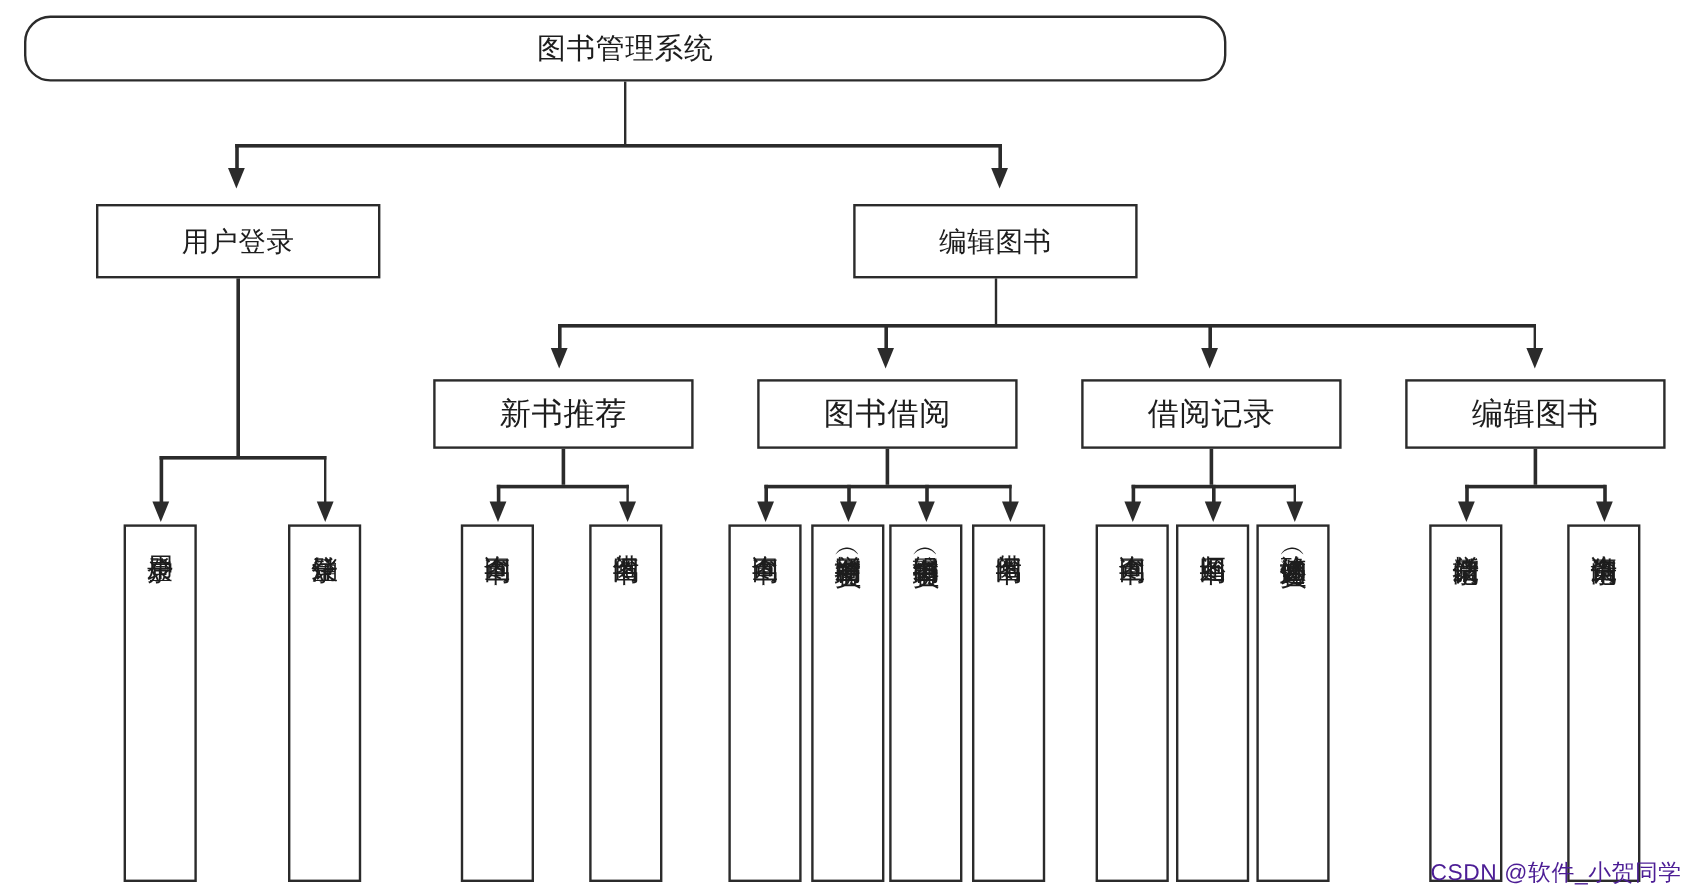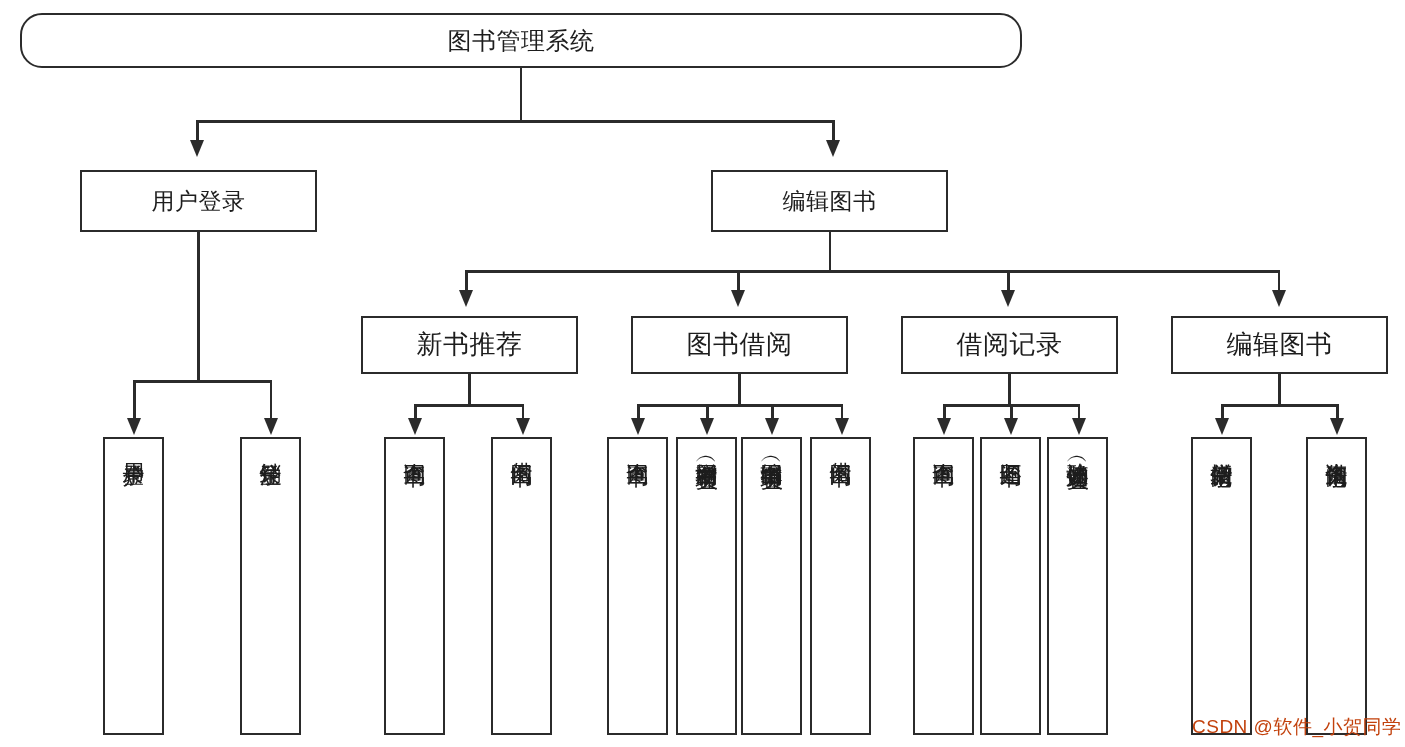--- a/index.html
+++ b/index.html
@@ -77,21 +77,21 @@
     height: 0;
     border-left: 7px solid transparent;
     border-right: 7px solid transparent;
     border-top: 17px solid #2b2b2b;
   }
 
   
   #watermark {
     position: absolute;
     font-size: 19px;
-    color: #c2410c;
+    color: #4c1d95;
     letter-spacing: 0.5px;
     white-space: nowrap;
     user-select: none;
   }
 </style>
 </head>
 <body>
 
 <div id="canvas">
 

